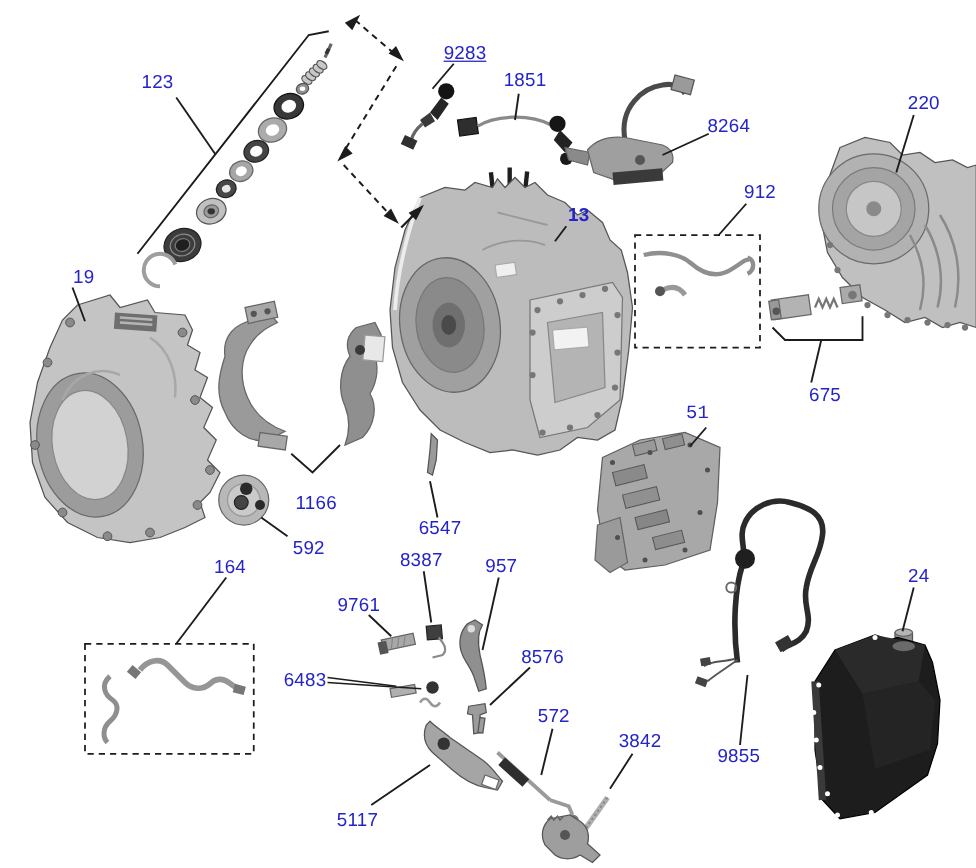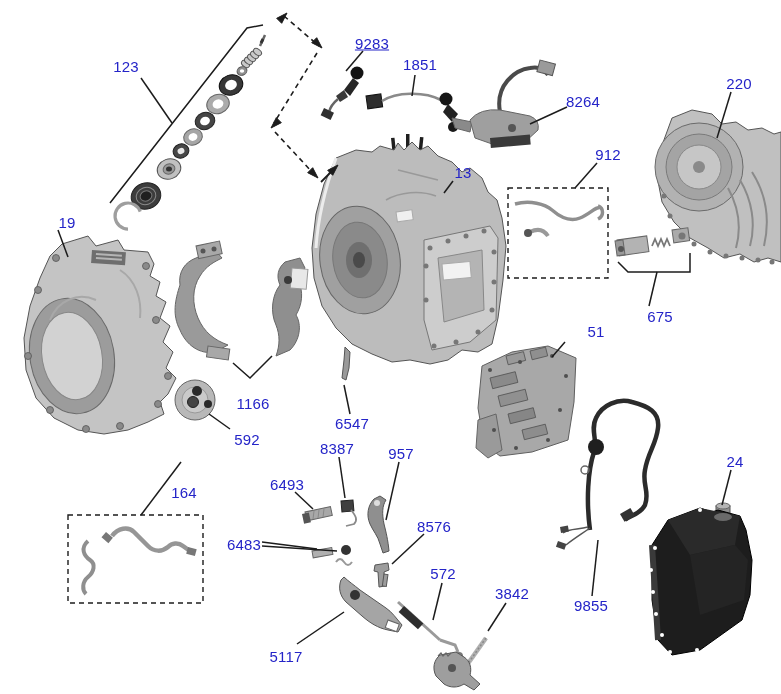--- a/index.html
+++ b/index.html
@@ -350,33 +350,33 @@
   </g>
 
 </svg>
 
 <div class="callout-layer" style="color: rgb(36, 36, 200);">
       <div class="callout" style="left: 126px; top: 66px;">123</div>
       <div class="callout" style="left: 372px; top: 43px; text-decoration: underline;">9283</div>
       <div class="callout" style="left: 420px; top: 64px;">1851</div>
       <div class="callout" style="left: 583px; top: 101px;">8264</div>
       <div class="callout" style="left: 739px; top: 83px;">220</div>
-      <div class="callout" style="left: 463px; top: 172px;">13</div>
+      <div class="callout" style="left: 463px; top: 172px; font-weight: bold;">13</div>
       <div class="callout" style="left: 608px; top: 154px; text-align: right;">912</div>
       <div class="callout" style="left: 55px; top: 222px; margin-left: 12px;">19</div>
       <div class="callout" style="left: 660px; top: 316px;">675</div>
-      <div class="callout" style="left: 596px; top: 331px;">51</div>
+      <div class="callout" style="left: 558px; top: 331px; font-family: Liberation Mono, monospace;">51</div>
       <div class="callout" style="left: 253px; top: 403px;">1166</div>
       <div class="callout" style="left: 352px; top: 423px;">6547</div>
       <div class="callout" style="left: 247px; top: 439px;">592</div>
       <div class="callout" style="left: 337px; top: 448px;">8387</div>
       <div class="callout" style="left: 401px; top: 453px;">957</div>
-      <div class="callout" style="left: 184px; top: 454px; margin-top: 38px;">164</div>
+      <div class="callout" style="left: 184px; top: 454px;">164</div>
       <div class="callout" style="left: 735px; top: 461px;">24</div>
-      <div class="callout" style="left: 287px; top: 484px;">6493</div>
+      <div class="callout" style="left: 287px; top: 484px;">9761</div>
       <div class="callout" style="left: 434px; top: 526px;">8576</div>
       <div class="callout" style="left: 244px; top: 544px;">6483</div>
       <div class="callout" style="left: 443px; top: 573px;">572</div>
       <div class="callout" style="left: 512px; top: 593px;">3842</div>
       <div class="callout" style="left: 591px; top: 605px;">9855</div>
       <div class="callout" style="left: 286px; top: 656px;">5117</div>
     </div>
 
 </div>
 

